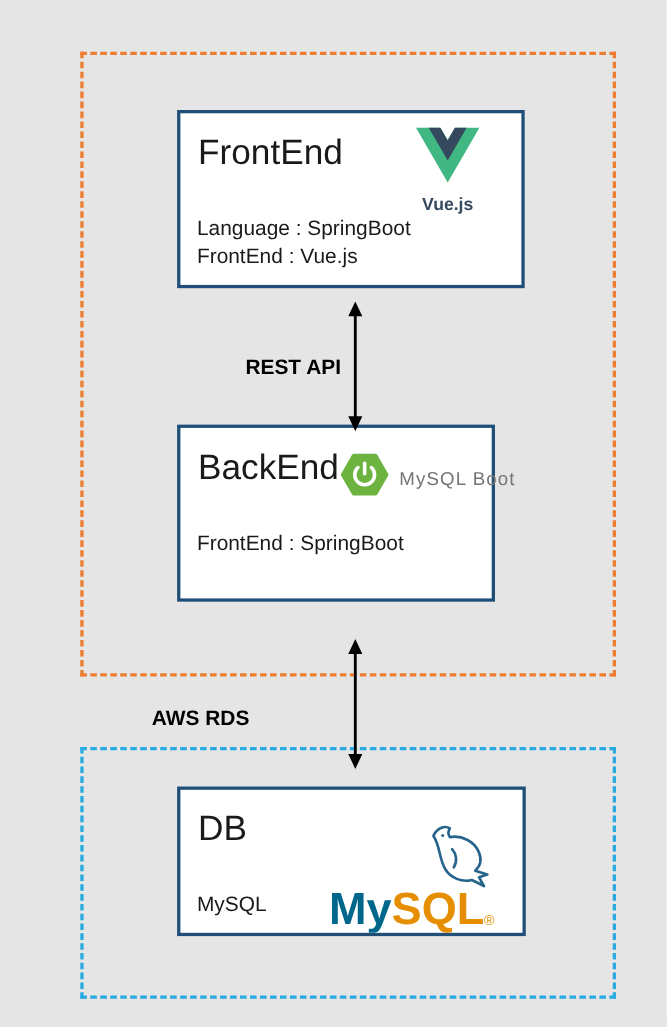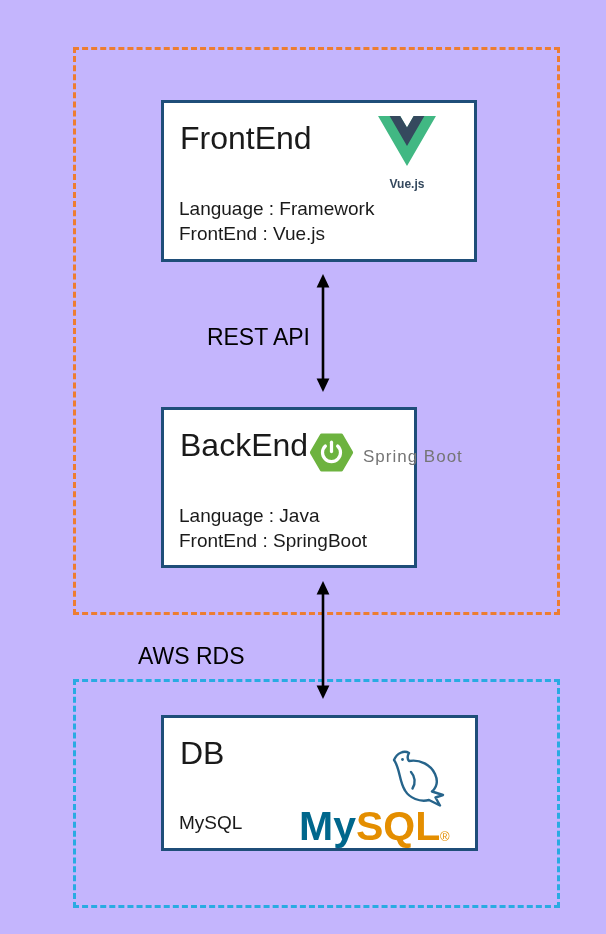--- a/index.html
+++ b/index.html
@@ -1,20 +1,20 @@
 <!DOCTYPE html>
 <html><head>
 <meta charset="utf-8">
 <style>
   html, body { margin: 0; padding: 0; background: #ffffff; }
   .canvas {
     position: relative;
     width: 606px;
     height: 934px;
-    background: #c4b5fd;
+    background: #e5e5e5;
     font-family: "Liberation Sans", sans-serif;
     color: #1a1a1a;
     overflow: hidden;
   }
   .zone {
     position: absolute;
     box-sizing: border-box;
     background: transparent;
   }
   .zone-app {
@@ -27,21 +27,21 @@
     width: 487px; height: 229px;
     border: 3px dashed #29abe2;
   }
   .node {
     position: absolute;
     box-sizing: border-box;
     border: 3px solid #1f4e79;
     background: #ffffff;
   }
   .node-frontend { left: 161px; top: 100px; width: 316px; height: 162px; }
-  .node-backend  { left: 161px; top: 407px; width: 256px; height: 161px; }
+  .node-backend  { left: 161px; top: 386px; width: 289px; height: 161px; }
   .node-db       { left: 161px; top: 715px; width: 317px; height: 136px; }
   .node-title {
     position: absolute;
     left: 16px; top: 18px;
     font-size: 32px;
     line-height: 34px;
     color: #1a1a1a;
     letter-spacing: 0px;
     white-space: nowrap;
   }
@@ -58,21 +58,21 @@
   .node-db       .node-lines { top: 92px; }
   .vue-logo-wrap {
     position: absolute;
     left: 210px; top: 13px;
     width: 66px;
     text-align: center;
   }
   .vue-logo-label {
     display: block;
     margin-top: 7px;
-    font-size: 12px;
+    font-size: 16px;
     font-weight: bold;
     color: #35495e;
   }
   .spring-logo {
     position: absolute;
     left: 145px; top: 20px;
   }
   .spring-label {
     position: absolute;
     left: 199px; top: 37px;
@@ -80,22 +80,22 @@
     color: #757575;
     letter-spacing: 1px;
     white-space: nowrap;
   }
   .mysql-logo {
     position: absolute;
     left: 133px; top: 30px;
   }
   .conn-label {
     position: absolute;
-    font-size: 23px;
-    font-weight: normal;
+    font-size: 19px;
+    font-weight: bold;
     color: #000000;
     white-space: nowrap;
   }
   .label-rest { left: 196px; top: 324px; width: 114px; text-align: right; }
   .label-rds  { left: 138px; top: 643px; }
   .arrow {
     position: absolute;
     width: 30px; height: 118px;
   }
   .arrow-1 { left: 308px; top: 274px; }
@@ -113,35 +113,34 @@
   <div class="node node-frontend">
     <div class="node-title">FrontEnd</div>
     <div class="vue-logo-wrap">
       <svg width="58" height="50" viewBox="0 0 256 221">
         <path fill="#41b883" d="M204.8 0H256L128 220.8 0 0h97.92L128 51.2 157.44 0h47.36z"></path>
         <path fill="#35495e" d="M204.8 0L128 132.48 51.2 0h46.72L128 51.2 157.44 0h47.36z"></path>
       </svg>
       <span class="vue-logo-label">Vue.js</span>
     </div>
     <div class="node-lines">
-      <div>Language : Framework</div>
+      <div>Language : SpringBoot</div>
       <div>FrontEnd : Vue.js</div>
     </div>
   </div>
 
   <div class="node node-backend">
     <div class="node-title">BackEnd</div>
     <svg class="spring-logo" width="45" height="45" viewBox="-25 -25 50 50">
       <polygon points="22,0 11,19 -11,19 -22,0 -11,-19 11,-19" fill="#6db33f" stroke="#6db33f" stroke-width="4" stroke-linejoin="round"></polygon>
       <path d="M -6.8,-7.2 A 10,10 0 1 0 6.8,-7.2" fill="none" stroke="#ffffff" stroke-width="3.6" stroke-linecap="round"></path>
       <line x1="0" y1="-11.5" x2="0" y2="-1" stroke="#ffffff" stroke-width="3.6" stroke-linecap="round"></line>
     </svg>
-    <div class="spring-label">Spring Boot</div>
+    <div class="spring-label">MySQL Boot</div>
     <div class="node-lines">
-      <div>Language : Java</div>
       <div>FrontEnd : SpringBoot</div>
     </div>
   </div>
 
   <div class="node node-db">
     <div class="node-title">DB</div>
     <div class="node-lines">
       <div>MySQL</div>
     </div>
     <svg class="mysql-logo" width="162" height="100" viewBox="0 0 162 100">

